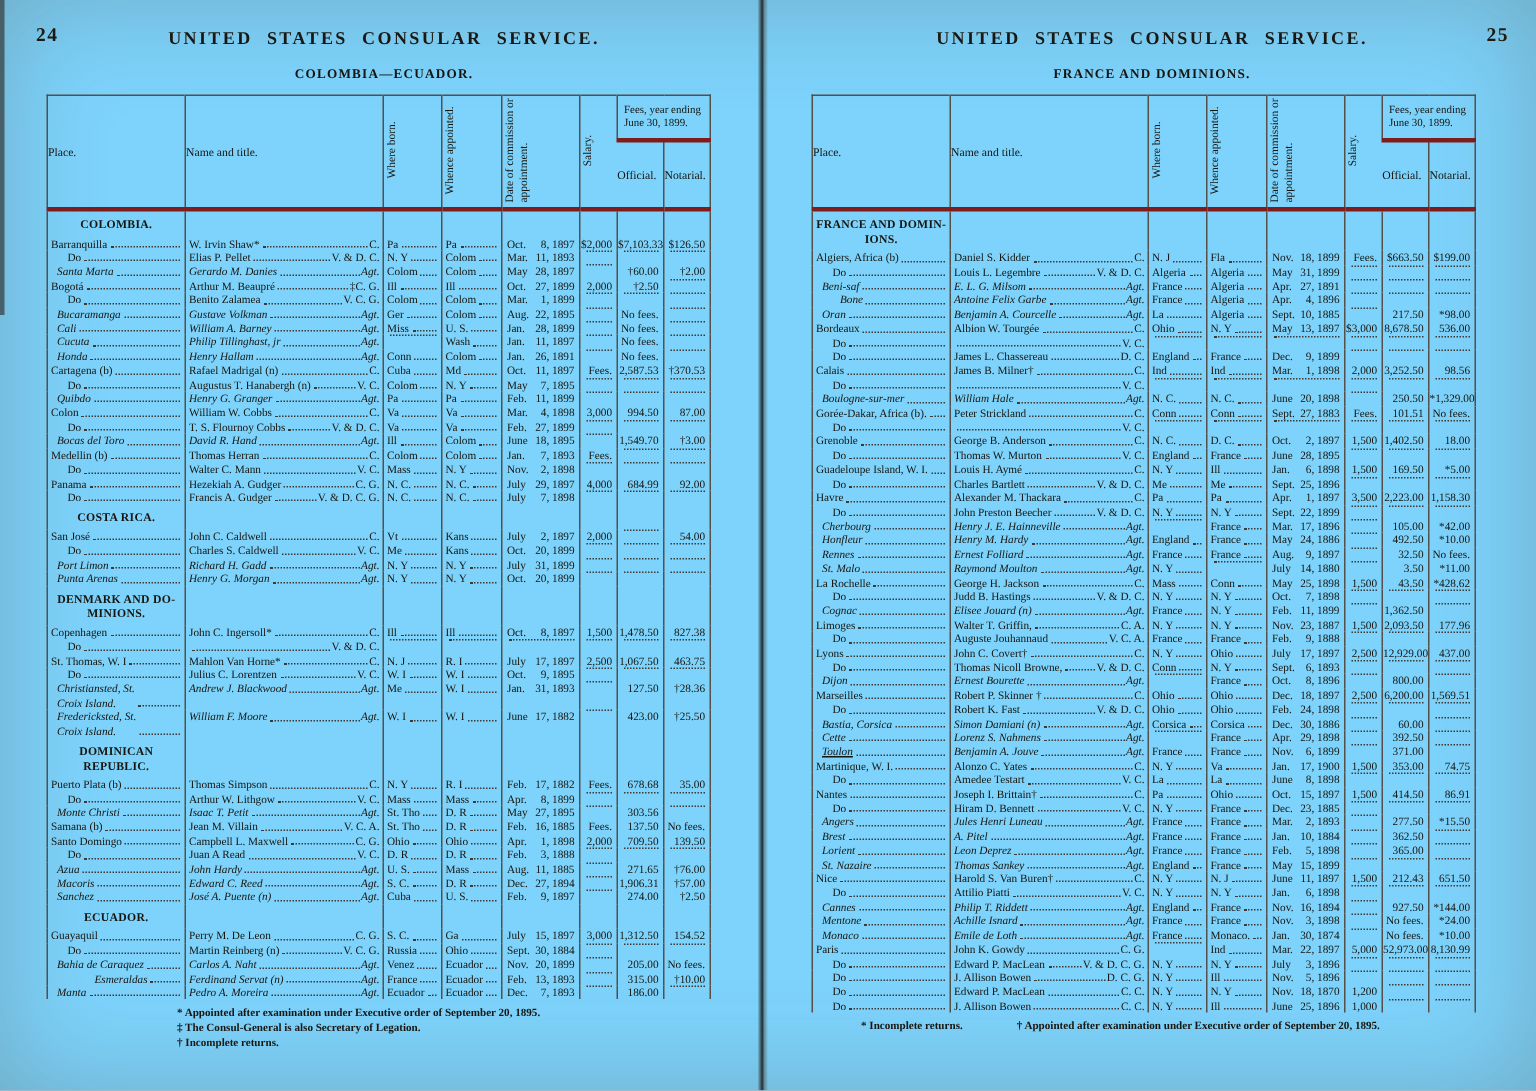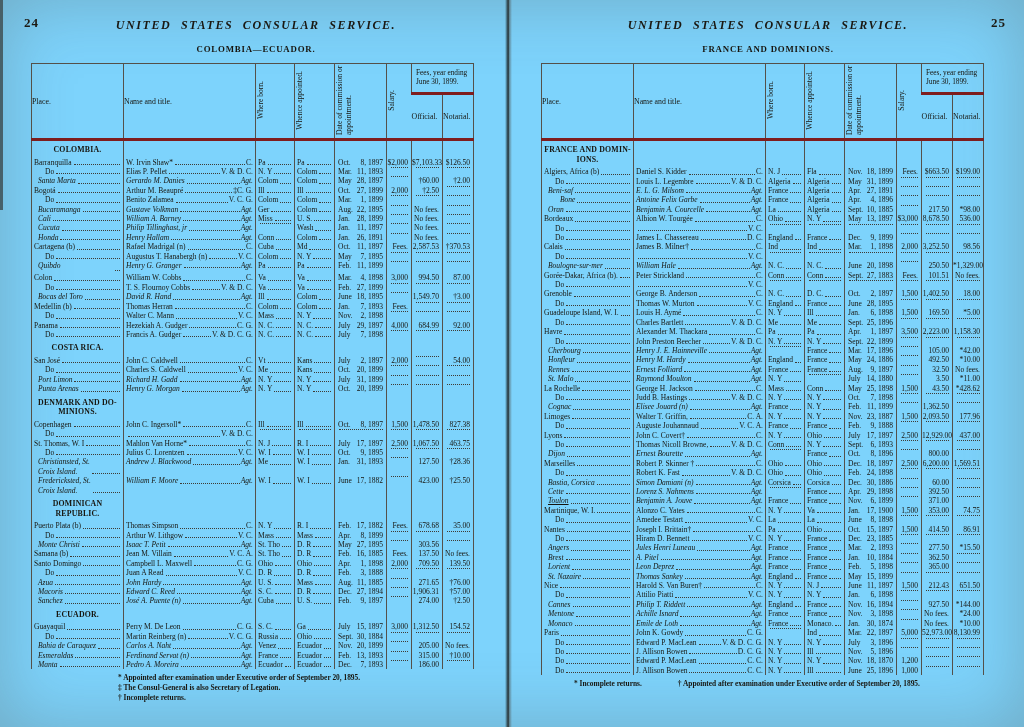--- a/index.html
+++ b/index.html
@@ -8,21 +8,21 @@
   .sheet::after{content:"";position:absolute;inset:0;pointer-events:none;
          box-shadow:inset 0 0 70px rgba(80,75,65,.30);}
   .gutter{position:absolute;left:505px;top:0;width:7px;height:100%;
          background:linear-gradient(90deg,rgba(0,0,0,0) 0%,rgba(15,15,12,.85) 45%,rgba(70,66,58,.45) 65%,rgba(0,0,0,0) 100%);}
   .edge-left{position:absolute;left:0;top:0;width:3px;height:210px;background:#2a2926;opacity:.65;}
   .page{position:absolute;top:0;height:100%;width:512px;}
   .page.left{left:0}.page.right{left:512px}
   .pagenum{position:absolute;top:15px;font-size:13px;font-weight:bold;letter-spacing:1px;}
   .page.left .pagenum{left:24px}
   .page.right .pagenum{right:18px}
-  .ptitle{text-align:center;font-weight:bold;font-size:12px;letter-spacing:1.6px;word-spacing:5px;padding-top:18px;font-style:italic;}
+  .ptitle{text-align:center;font-weight:bold;font-size:12px;letter-spacing:1.6px;word-spacing:5px;padding-top:18px;}
   .psub{text-align:center;font-weight:bold;font-size:8.8px;letter-spacing:.8px;margin-top:11px;}
   table.ctable{border-collapse:collapse;table-layout:fixed;width:442px;margin-top:9px;
          border:1px solid #55514a;border-bottom:none;}
   .page.left table.ctable{margin-left:31px}
   .page.right table.ctable{margin-left:29px}
   th,td{border-left:1px solid #55514a;padding:0;vertical-align:top;font-weight:normal;}
   th:first-child,td:first-child{border-left:none;}
   thead th{border-bottom:3px solid #7f1d1d;font-size:7.8px;vertical-align:middle;text-align:left;}
   tr.hrow1{height:30px} tr.hrow2{height:46px}
   th.vert{vertical-align:middle}
@@ -560,21 +560,21 @@
               </div>
             </td>
             <td>
               <div class="flex">
                 <span class="lead"></span>
               </div>
             </td>
           </tr>
           <tr class="row it">
             <td>
-              <div class="flex" style="padding-left: 6px; flex-direction: column;">
+              <div class="flex" style="padding-left: 6px;">
                 <span class="pl">Quibdo</span>
                 <span class="lead"></span>
               </div>
             </td>
             <td>
               <div class="flex">
                 <span class="nm">Henry G. Granger</span>
                 <span class="lead"></span>
                 <span class="ttl">Agt.</span>
               </div>
@@ -1879,21 +1879,21 @@
             <td>
               <div class="flex">
                 <span class="lead"></span>
               </div>
             </td>
             <td class="num">205.00</td>
             <td class="num">No fees.</td>
           </tr>
           <tr class="row it">
             <td>
-              <div class="flex" style="padding-left: 6px;">
+              <div class="flex" style="padding-left: 6px; margin-left: 25px;">
                 <span class="pl">Esmeraldas</span>
                 <span class="lead"></span>
               </div>
             </td>
             <td>
               <div class="flex">
                 <span class="nm">Ferdinand Servat (n)</span>
                 <span class="lead"></span>
                 <span class="ttl">Agt.</span>
               </div>

